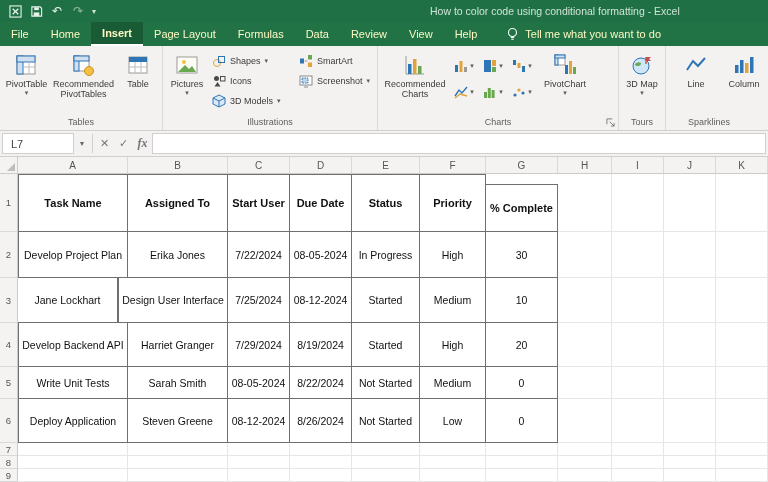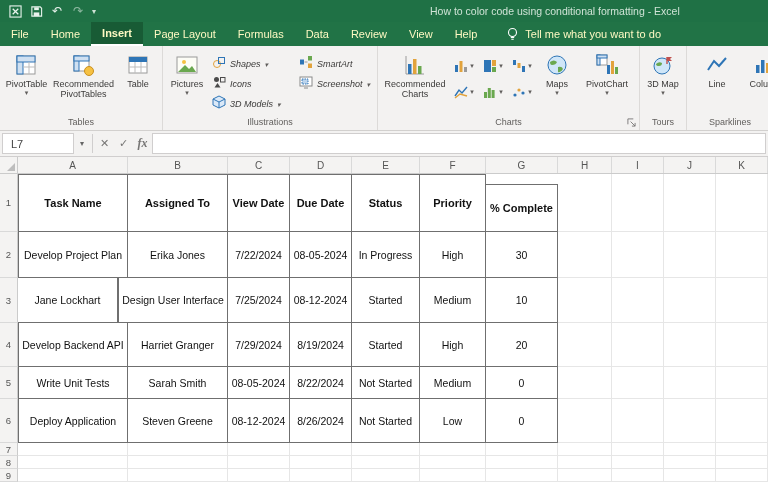--- a/index.html
+++ b/index.html
@@ -28,22 +28,22 @@
   .ribbon { height:85px; background:#f3f2f1; border-bottom:1px solid #d2d0ce; display:flex; }
   .group { display:flex; flex-direction:column; position:relative; border-right:1px solid #dcdad8; }
   .gcontent { flex:1; display:flex; align-items:flex-start; padding:3px 4px 0 4px; gap:2px; }
   .glabel { height:15px; text-align:center; font-size:9px; color:#605e5c; line-height:15px; white-space:nowrap; overflow:hidden; }
   .bigbtn { display:flex; flex-direction:column; align-items:center; padding:2px 2px 0 2px;
     min-width:40px; height:64px; cursor:default; }
   .bigbtn .ic { height:28px; display:flex; align-items:center; justify-content:center; }
   .bigbtn .blab { font-size:9px; color:#3b3a39; text-align:center; line-height:10px; max-width:62px; }
   .caret { font-size:7px; color:#605e5c; line-height:8px; }
   .smallcol { display:flex; flex-direction:column; justify-content:flex-start; gap:3px; padding-top:3px; }
-  .smbtn { display:flex; align-items:flex-end; gap:4px; font-size:9px; color:#3b3a39; height:17px;
-    padding:0 3px; white-space:nowrap; cursor:default;font-style:italic; }
+  .smbtn { display:flex; align-items:center; gap:4px; font-size:9px; color:#3b3a39; height:17px;
+    padding:0 3px; white-space:nowrap; cursor:default; }
   .ics { display:flex; align-items:center; }
   .chartgrid { display:grid; grid-template-columns:repeat(3,27px); grid-auto-rows:24px;
     gap:2px; padding-top:5px; }
   .chartbtn { display:flex; align-items:center; justify-content:center; gap:1px; cursor:default; }
   .launcher { position:absolute; right:2px; bottom:2px; width:11px; height:11px; display:flex;
     align-items:center; justify-content:center; cursor:default; }
 
   
   .fbar { height:26px; background:#f3f2f1; border-bottom:1px solid #d0cece; display:flex; align-items:stretch; }
   .namebox { width:72px; margin:2px 0 2px 2px; background:#fff; border:1px solid #d0cece;
@@ -305,31 +305,20 @@
             <span class="ics">
               <svg width="16" height="16" viewBox="0 0 16 16">
                   <circle cx="4" cy="11" r="1.6" fill="#2e75b6"></circle>
                   <circle cx="8" cy="6" r="1.6" fill="#e2a33c"></circle>
                   <circle cx="12" cy="9" r="1.6" fill="#2e75b6"></circle>
                 </svg>
             </span>
               <span class="caret">▾</span>
           </div>
         </div>
-        <div class="bigbtn">
-          <span class="ic">
-            <svg width="24" height="24" viewBox="0 0 24 24">
-                <circle cx="12" cy="12" r="9" fill="#cfe6f8" stroke="#2e75b6"></circle>
-                <path d="M5 9 q4 -3 7 0 q-1 3 -5 3 q-2 0 -2 -3 Z" fill="#6aa84f"></path>
-                <path d="M13 14 q4 -1 5 2 q-2 4 -5 3 Z" fill="#6aa84f"></path>
-              </svg>
-          </span>
-          <span class="blab">Maps</span>
-          <span class="caret">▾</span>
-        </div>
         <div class="bigbtn" style="min-width:56px">
           <span class="ic">
             <svg width="24" height="24" viewBox="0 0 24 24">
                 <rect x="2" y="2" width="10" height="10" fill="#fff" stroke="#9a9a9a"></rect>
                 <rect x="2" y="2" width="3" height="10" fill="#cfe0f1" stroke="#2e75b6"></rect>
                 <rect x="2" y="2" width="10" height="3" fill="#cfe0f1" stroke="#2e75b6"></rect>
                 <rect x="12" y="12" width="3" height="9" fill="#2e75b6"></rect>
                 <rect x="16" y="8" width="3" height="13" fill="#e2a33c"></rect>
                 <rect x="20" y="14" width="3" height="7" fill="#6aa84f"></rect>
               </svg>
@@ -416,21 +405,21 @@
         <div class="colh" style="width: 54px;">H</div>
         <div class="colh" style="width: 52px;">I</div>
         <div class="colh" style="width: 52px;">J</div>
         <div class="colh" style="width: 52px;">K</div>
       </div>
     <div>
         <div class="grow" style="height: 58px;">
           <div class="gut">1</div>
           <div class="cell b hdr bt bl" style="width: 110px;">Task Name</div>
           <div class="cell b hdr bt" style="width: 100px;">Assigned To</div>
-          <div class="cell b hdr bt" style="width: 62px;">View Date</div>
+          <div class="cell b hdr bt" style="width: 62px;">Start User</div>
           <div class="cell b hdr bt" style="width: 62px;">Due Date</div>
           <div class="cell b hdr bt" style="width: 68px;">Status</div>
           <div class="cell b hdr bt" style="width: 66px;">Priority</div>
           <div class="cell b hdr bt" style="width: 72px; margin-top: 10px;">% Complete</div>
           <div class="cell" style="width: 54px;"></div>
           <div class="cell" style="width: 52px;"></div>
           <div class="cell" style="width: 52px;"></div>
           <div class="cell" style="width: 52px;"></div>
         </div>
         <div class="grow" style="height: 46px;">

